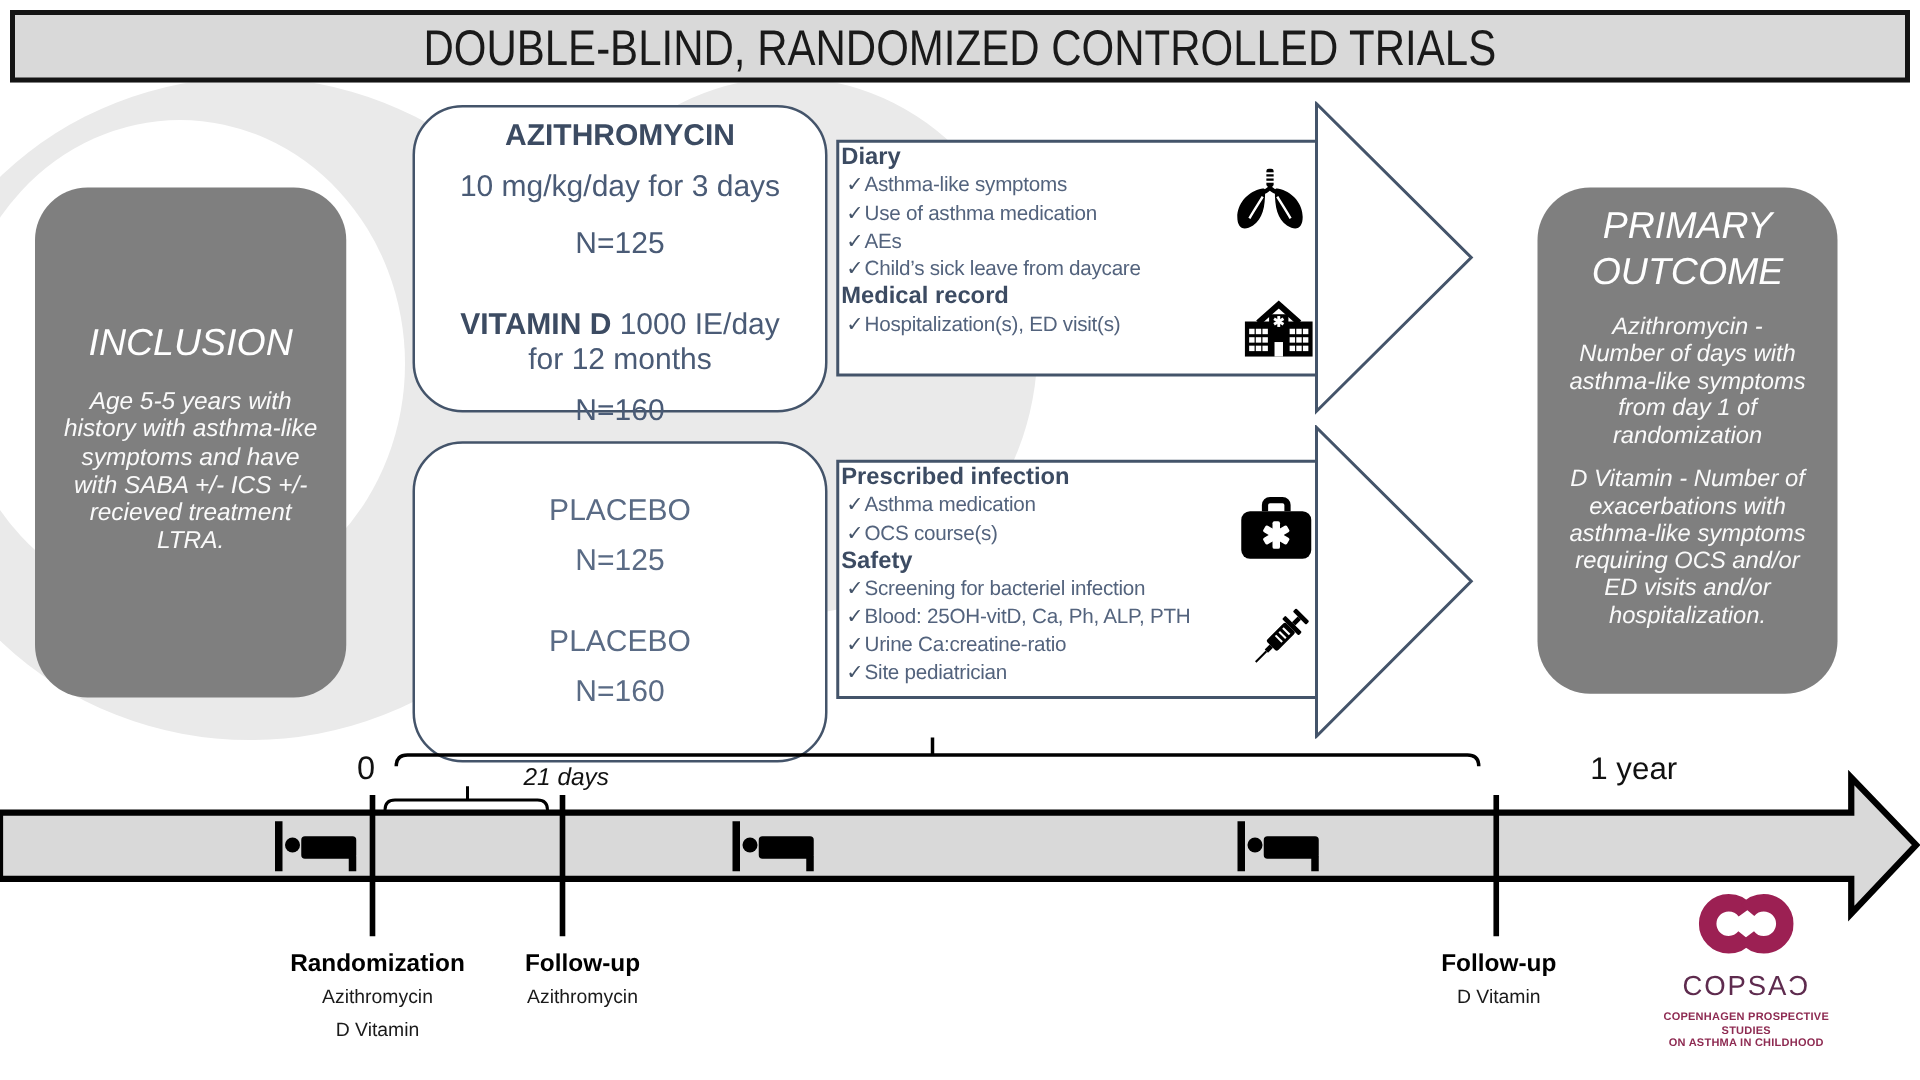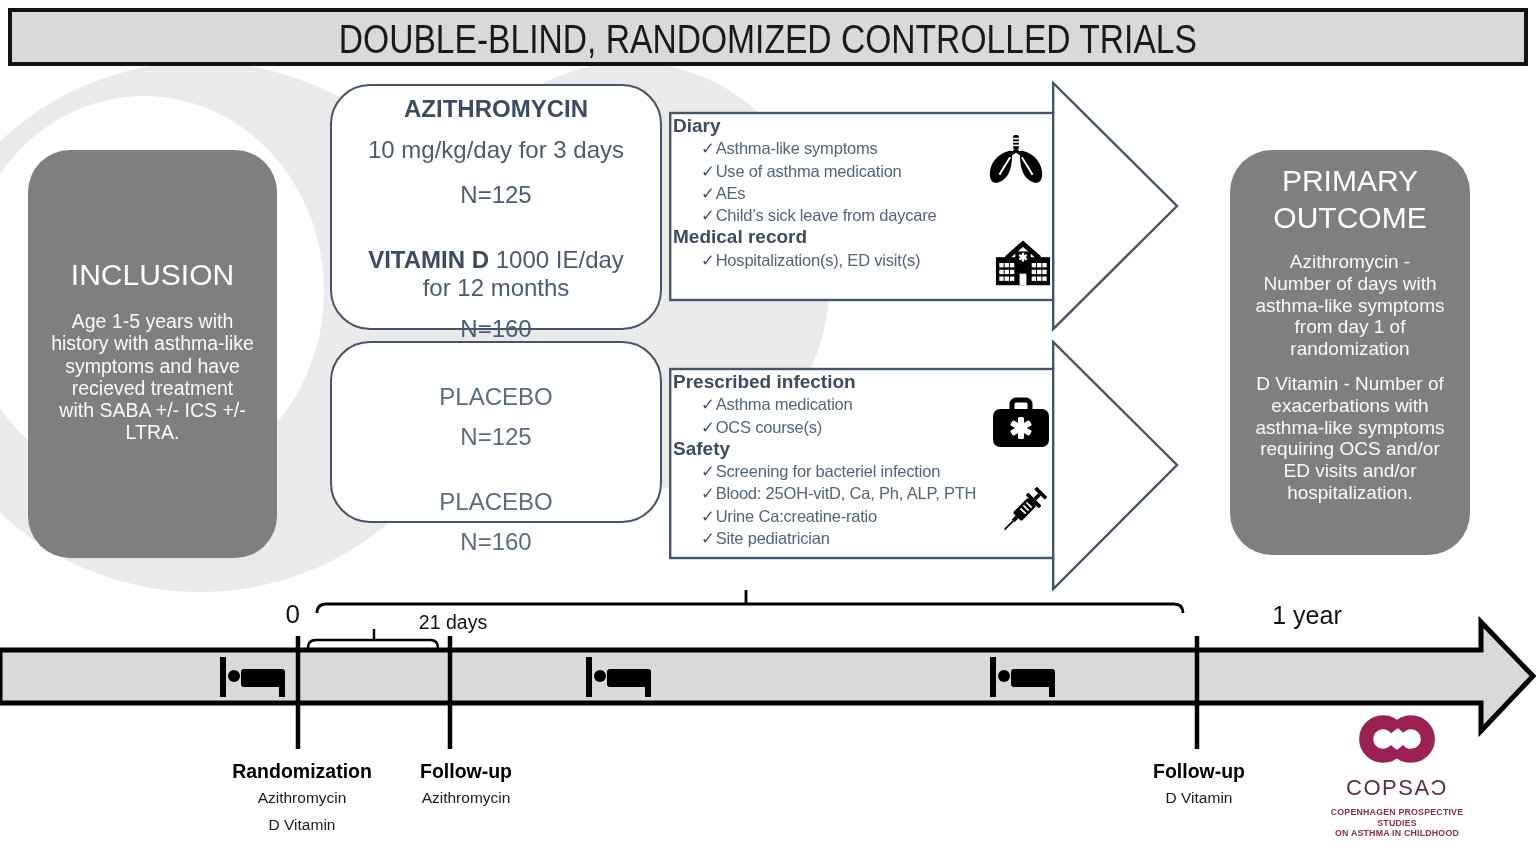--- a/index.html
+++ b/index.html
@@ -13,57 +13,57 @@
   .blob-w1{left:-36px;top:96px;width:360px;height:390px;background:#ffffff;}
   .blob-g2{left:430px;top:62px;width:400px;height:430px;background:#eaeaea;}
 
   
   .title-bar{left:8px;top:8px;width:1512px;height:50px;background:#d9d9d9;border:4px solid #141414;
              display:flex;align-items:flex-end;justify-content:center;}
   .title-bar span{font-size:40px;color:#1a1a1a;white-space:nowrap;display:inline-block;
                   transform:scaleX(0.84);letter-spacing:0px;}
 
   
-  .gray-box{background:#7f7f7f;border-radius:42px;color:#ffffff;text-align:center;box-sizing:border-box;}
+  .gray-box{background:#7f7f7f;border-radius:42px;color:#ffffff;text-align:center;box-sizing:border-box;font-style:italic;}
   .inclusion{left:28px;top:150px;width:249px;height:408px;padding-top:106px;}
   .primary{left:1230px;top:150px;width:240px;height:405px;padding-top:12px;}
   .gbox-title{font-size:30px;line-height:37px;color:#ffffff;}
   .gbox-body{font-size:19.5px;line-height:22.3px;color:#fafafa;margin-top:17px;}
   .primary .gbox-body{font-size:19px;line-height:21.8px;margin-top:15px;}
   .primary .para2{margin-top:13px;}
 
   
   .arm-box{background:#ffffff;border:2.5px solid #44546a;border-radius:40px;text-align:center;
            box-sizing:border-box;}
   .arm-top{left:330px;top:84px;width:332px;height:246px;padding-top:8px;}
-  .arm-bottom{left:330px;top:341px;width:332px;height:182px;padding-top:40px;}
+  .arm-bottom{left:330px;top:353px;width:332px;height:257px;padding-top:40px;}
   .arm-title{font-size:24px;font-weight:bold;color:#3c4b62;line-height:30px;}
   .arm-line{font-size:24px;color:#4a5b76;line-height:28px;}
   .arm-top .dose1{margin-top:12px;}
   .arm-top .n1{margin-top:17px;}
   .arm-top .dose2{margin-top:37px;padding:0 19px;}
   .arm-top .n2{margin-top:13px;}
   .arm-bottom .arm-line{color:#5a6b85;}
   .arm-bottom .n-row{margin-top:12px;}
   .arm-bottom .row2{margin-top:37px;}
   .bold-slate{font-weight:bold;color:#3c4b62;}
 
   
   .arrow-svg{position:absolute;left:668px;width:512px;height:251px;}
   .a1{top:81px;} .a2{top:340px;}
   .arrow-text{position:absolute;left:673px;width:310px;}
   .t1{top:115px;} .t2{top:371px;}
   .a-header{font-size:19px;font-weight:bold;color:#3c4b62;line-height:22.3px;}
-  .a-item{font-size:16.5px;color:#53637d;line-height:22.3px;padding-left:28px;letter-spacing:-0.2px;}
+  .a-item{font-size:16.5px;color:#53637d;line-height:22.3px;padding-left:4px;letter-spacing:-0.2px;}
   .chk{color:#44546a;margin-right:1px;}
 
   
   .tl-label{position:absolute;color:#111;}
   .lbl-0{left:278px;top:599px;width:22px;font-size:26px;text-align:right;}
-  .lbl-21{left:403px;top:611px;width:100px;font-size:19.5px;text-align:center;}
+  .lbl-21{left:403px;top:611px;width:100px;font-size:19.5px;text-align:center;font-style:italic;}
   .lbl-1y{left:1252px;top:601px;width:110px;font-size:25px;text-align:center;}
   .event{position:absolute;width:170px;text-align:center;}
   .e1{left:217px;top:759px;} .e2{left:381px;top:759px;} .e3{left:1114px;top:759px;}
   .event-title{font-size:19.5px;font-weight:bold;color:#000;line-height:24px;}
   .event-sub{font-size:15.5px;color:#1a1a1a;line-height:25px;margin-top:2px;}
 
   
   .logo{left:1322px;top:710px;width:150px;text-align:center;}
   .logo-word{font-size:22px;font-weight:normal;letter-spacing:1.5px;color:#5e2b4e;margin-top:3px;}
   .logo-tag{font-size:8.8px;font-weight:bold;color:#8e2b52;line-height:10.5px;margin-top:6px;letter-spacing:0.2px;}
@@ -79,25 +79,25 @@
 
   <div class="abs title-bar">
     <span>DOUBLE-BLIND, RANDOMIZED CONTROLLED TRIALS</span>
   </div>
 
   <div class="abs gray-box inclusion">
     <div class="gbox-title">
       <div>INCLUSION</div>
     </div>
     <div class="gbox-body">
-      <div>Age 1-5 years with</div>
+      <div>Age 5-5 years with</div>
       <div>history with asthma-like</div>
       <div>symptoms and have</div>
+      <div>with SABA +/- ICS +/-</div>
       <div>recieved treatment</div>
-      <div>with SABA +/- ICS +/-</div>
       <div>LTRA.</div>
     </div>
   </div>
 
   <svg class="arrow-svg a1" viewBox="0 0 512 251">
     <path d="M385.2,32 L385.2,2 L509,125 L385.2,248 L385.2,219" fill="#ffffff" stroke="#44546a" stroke-width="2.4"></path>
     <rect x="2.2" y="32" width="383" height="187" fill="#ffffff" stroke="#44546a" stroke-width="2.4"></rect>
   </svg>
 
   <svg class="arrow-svg a2" viewBox="0 0 512 251">

